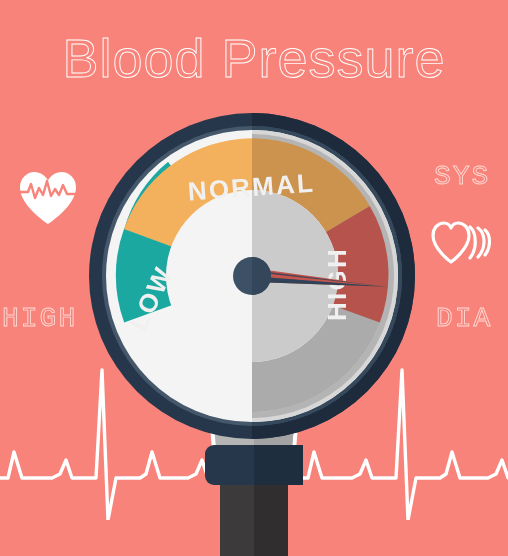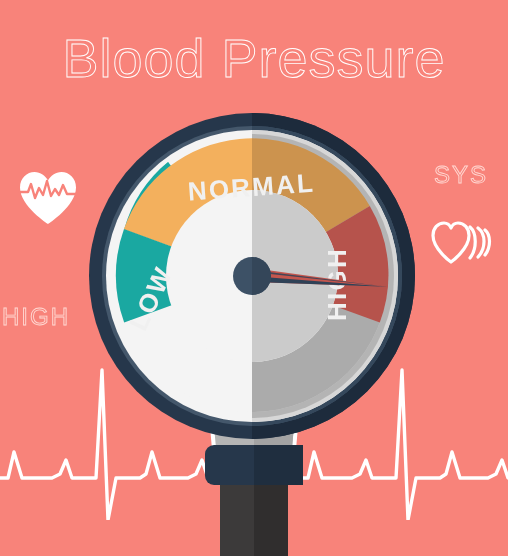--- a/index.html
+++ b/index.html
@@ -26,24 +26,25 @@
     -webkit-text-stroke:0.9px #ffffff;
     color:transparent;
     white-space:nowrap;
   }
 
   
   .sidelabel{
     position:absolute;
     color:transparent;
     -webkit-text-stroke:0.9px #ffd8d2;
-    font-size:24px;
+    font-size:28px;
     letter-spacing:2px;
     font-weight:400;
     white-space:nowrap;
+    font-family:Liberation Mono, monospace;
   }
   .lbl-pulse{left:2px;top:303px;}
   .lbl-sys{left:434px;top:161px;}
   .lbl-dia{left:436px;top:303px;}
 
   
   .icon{position:absolute;}
   .icon-heart-ecg{left:18px;top:170px;width:60px;height:56px;}
   .icon-heart-pulse{left:430px;top:218px;width:62px;height:48px;}
 
@@ -161,16 +162,17 @@
   <div class="sidelabel lbl-sys">SYS</div>
 
   <svg class="icon icon-heart-pulse" viewBox="0 0 62 48">
     <path d="M21,44 C21,44 3,31 3,17.5 C3,10 8,5 14,5 C18,5 20,7.5 21,10
              C22,7.5 24,5 28,5 C34,5 39,10 39,17.5 C39,31 21,44 21,44 Z" fill="none" stroke="#ffffff" stroke-width="3.2" stroke-linejoin="round"></path>
     <path d="M40,9 C47,15 47,31 40,40" fill="none" stroke="#ffffff" stroke-width="3.2" stroke-linecap="round"></path>
     <path d="M48,10 C56,16 56,30 48,39" fill="none" stroke="#ffffff" stroke-width="3.2" stroke-linecap="round"></path>
     <path d="M55,12 C61,17 61,29 55,37" fill="none" stroke="#ffffff" stroke-width="3.2" stroke-linecap="round"></path>
   </svg>
 
+  <div class="sidelabel lbl-dia">DIA</div>
 
   <div class="title">Blood Pressure</div>
 
 </div>
 
 </body></html>

